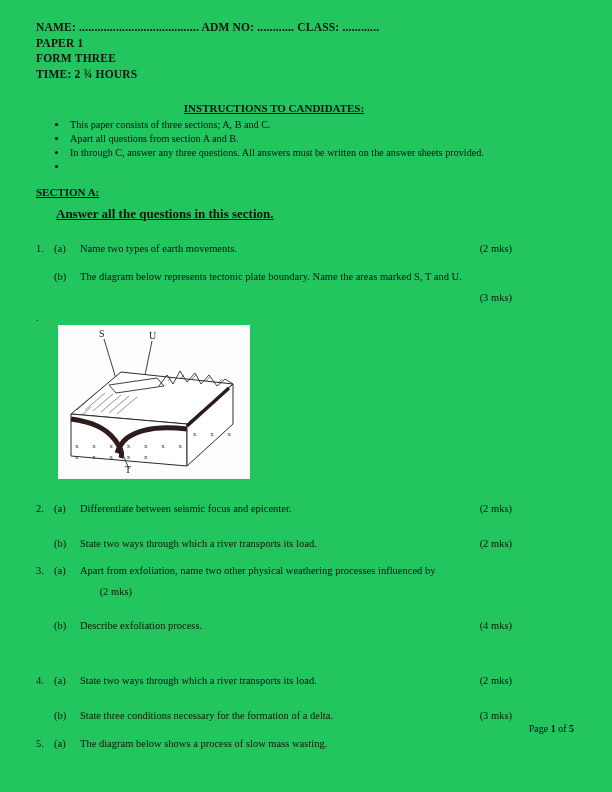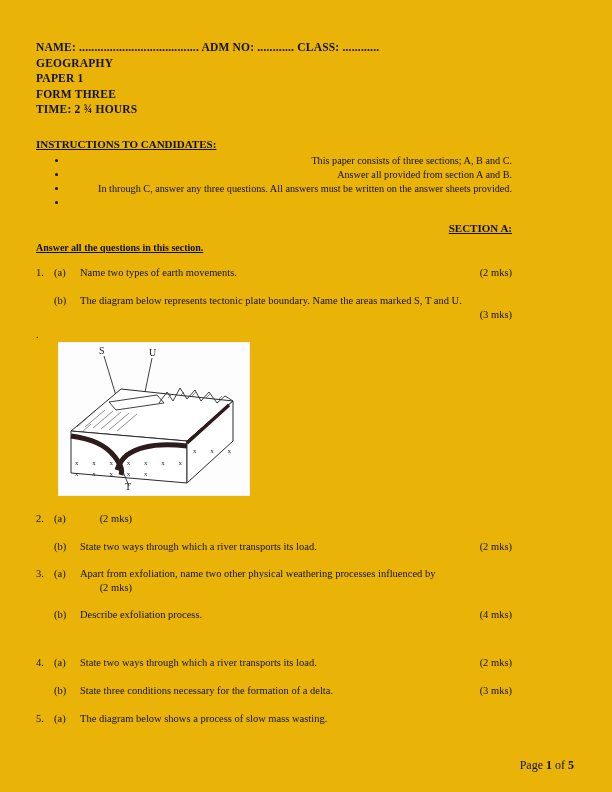--- a/index.html
+++ b/index.html
@@ -1,61 +1,60 @@
 <!DOCTYPE html>
 <html><head>
 <meta charset="utf-8">
 <style>
   * { margin:0; padding:0; box-sizing:border-box; }
   html,body { background:#e8e8e8; }
   body { width:612px; height:792px; margin:0 auto; font-family:"Liberation Serif", serif; color:#111; }
-  .page { position:relative; width:612px; height:792px; background:#eab308; padding:40px 100px 0 36px; overflow:hidden; }
+  .page { position:relative; width:612px; height:792px; background:#22c55e; padding:20px 100px 0 36px; overflow:hidden; }
 
   .hline { font-weight:bold; font-size:11.5px; line-height:15.5px; letter-spacing:.2px; }
   .bu { font-weight:bold; text-decoration:underline; }
 
-  .instr-head { font-size:11px; margin-top:20px; }
+  .instr-head { font-size:11px; margin-top:20px;text-align:center; }
   .instr-list { list-style:disc; margin:4px 0 0 32px; font-size:10.2px; line-height:14px; }
-  .instr-list li { white-space:nowrap; padding-left:2px; min-height:14px;text-align:right; }
+  .instr-list li { white-space:nowrap; padding-left:2px; min-height:14px; }
 
-  .section-head { text-align:right; font-size:11px; margin-top:12px; }
-  .directive { font-size:10px; margin-top:8px; }
+  .section-head { text-align:left; font-size:11px; margin-top:12px; }
+  .directive { font-size:13px; margin-top:8px;margin-left:20px; }
 
   .qrow { display:flex; font-size:10.5px; line-height:14px; align-items:baseline; }
   .qnum { width:18px; flex-shrink:0; }
   .qlab { width:26px; flex-shrink:0; }
   .qtext { flex:1; white-space:nowrap; overflow:visible; }
   .qtext.indent { padding-left:16px; }
-  .qmarks { width:52px; text-align:right; flex-shrink:0; }
+  .qmarks { width:52px; text-align:right; flex-shrink:0;margin-top:7px; }
 
   .stray { font-size:10px; line-height:10px; margin-top:8px; }
 
   .diagram-wrap { margin:2px 0 0 22px; width:192px; background:#fdfdfd; border:1px solid #f0f0f0; }
 
-  .footer { position:absolute; top:758px; right:38px; font-size:12px; }
+  .footer { position:absolute; top:723px; right:38px; font-size:10px; }
   .footer .b { font-weight:bold; }
 
   svg text.dlab { font-size:10px; font-family:"Liberation Serif", serif; fill:#222; }
   svg text.rock { font-size:7px; font-family:"Liberation Serif", serif; fill:#333; letter-spacing:6px; }
 </style>
 </head>
 <body>
 
 <div class="page">
 
   <div class="hline">NAME: ....................................... ADM NO: ............ CLASS: ............</div>
-  <div class="hline">GEOGRAPHY</div>
   <div class="hline">PAPER 1</div>
   <div class="hline">FORM THREE</div>
   <div class="hline">TIME: 2 ¾ HOURS</div>
 
   <div class="instr-head bu">INSTRUCTIONS TO CANDIDATES:</div>
   <ul class="instr-list">
     <li>This paper consists of three sections; A, B and C.</li>
-    <li>Answer all provided from section A and B.</li>
+    <li>Apart all questions from section A and B.</li>
     <li>In through C, answer any three questions.  All answers must be written on the answer sheets provided.</li>
     <li></li>
   </ul>
 
   <div class="section-head"><span class="bu">SECTION A:</span></div>
   <div class="directive bu">Answer all the questions in this section.</div>
 
   <div class="qrow" style="margin-top:13px;">
     <span class="qnum">1.</span>
     <span class="qlab">(a)</span>
@@ -104,20 +103,21 @@
       <text class="rock" x="134" y="110">x x x</text>
 
       <line x1="70" y1="143" x2="62" y2="124" stroke="#2a2a2a" stroke-width="0.9"></line>
       <text class="dlab" x="66" y="147">T</text>
     </svg>
   </div>
 
   <div class="qrow" style="margin-top:16px;">
     <span class="qnum">2.</span>
     <span class="qlab">(a)</span>
+    <span class="qtext">Differentiate between seismic focus and epicenter.</span>
     <span class="qmarks">(2 mks)</span>
   </div>
 
   <div class="qrow" style="margin-top:14px;">
     <span class="qnum"></span>
     <span class="qlab">(b)</span>
     <span class="qtext">State two ways through which a river transports its load.</span>
     <span class="qmarks">(2 mks)</span>
   </div>
 

